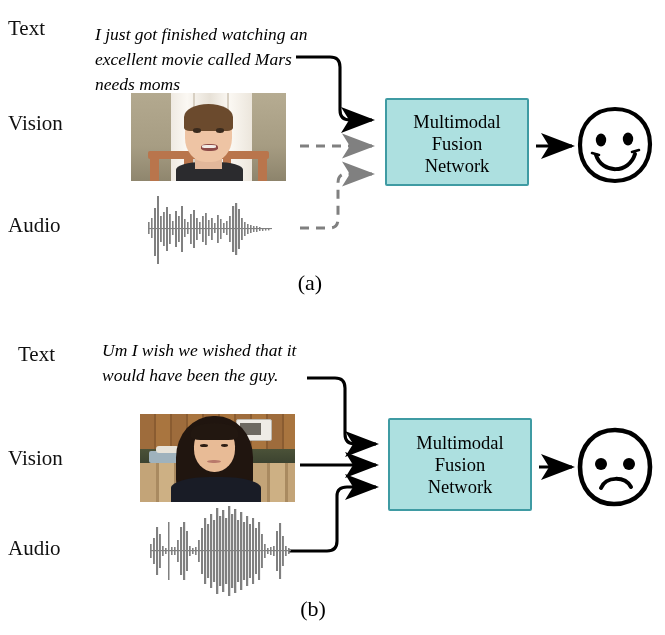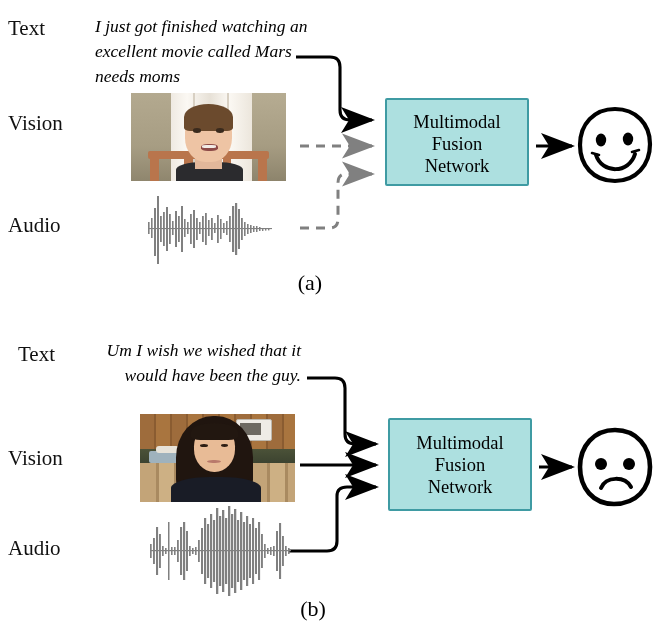--- a/index.html
+++ b/index.html
@@ -106,21 +106,21 @@
 <body>
 
 <div class="panel" id="panel-a">
 
   <span class="modality-label" style="left:8px; top:18px;">Text</span>
 
   <span class="modality-label" style="left:8px; top:113px;">Vision</span>
 
   <span class="modality-label" style="left:8px; top:215px;">Audio</span>
 
-  <div class="transcript" style="left:95px; top:14px;">I just got finished watching an excellent movie called Mars needs moms</div>
+  <div class="transcript" style="left:95px; top:22px;">I just got finished watching an excellent movie called Mars needs moms</div>
 
   <div class="media-frame vision-a">
     <div class="bg-wall-l"></div>
     <div class="bg-wall-r"></div>
     <div class="door"></div>
     <div class="door-line" style="left:40%"></div>
     <div class="door-line" style="left:62%"></div>
     <div class="chair">
       <div class="chair-top"></div>
       <div class="chair-leg" style="left:2%"></div>
@@ -141,21 +141,21 @@
 </div>
 
 <div class="panel" id="panel-b">
 
   <span class="modality-label" style="left:18px; top:24px;">Text</span>
 
   <span class="modality-label" style="left:8px; top:128px;">Vision</span>
 
   <span class="modality-label" style="left:8px; top:218px;">Audio</span>
 
-  <div class="transcript" style="left:86px; top:18px;text-align:right;">Um I wish we wished that it would have been the guy.</div>
+  <div class="transcript" style="left:102px; top:18px;">Um I wish we wished that it would have been the guy.</div>
 
 </div>
 
 <div class="media-frame vision-b">
   <div class="cab-top"></div>
   <div class="counter"></div>
   <div class="cab-bot"></div>
   <div class="micro">
       <div class="micro-glass"></div>
     </div>

